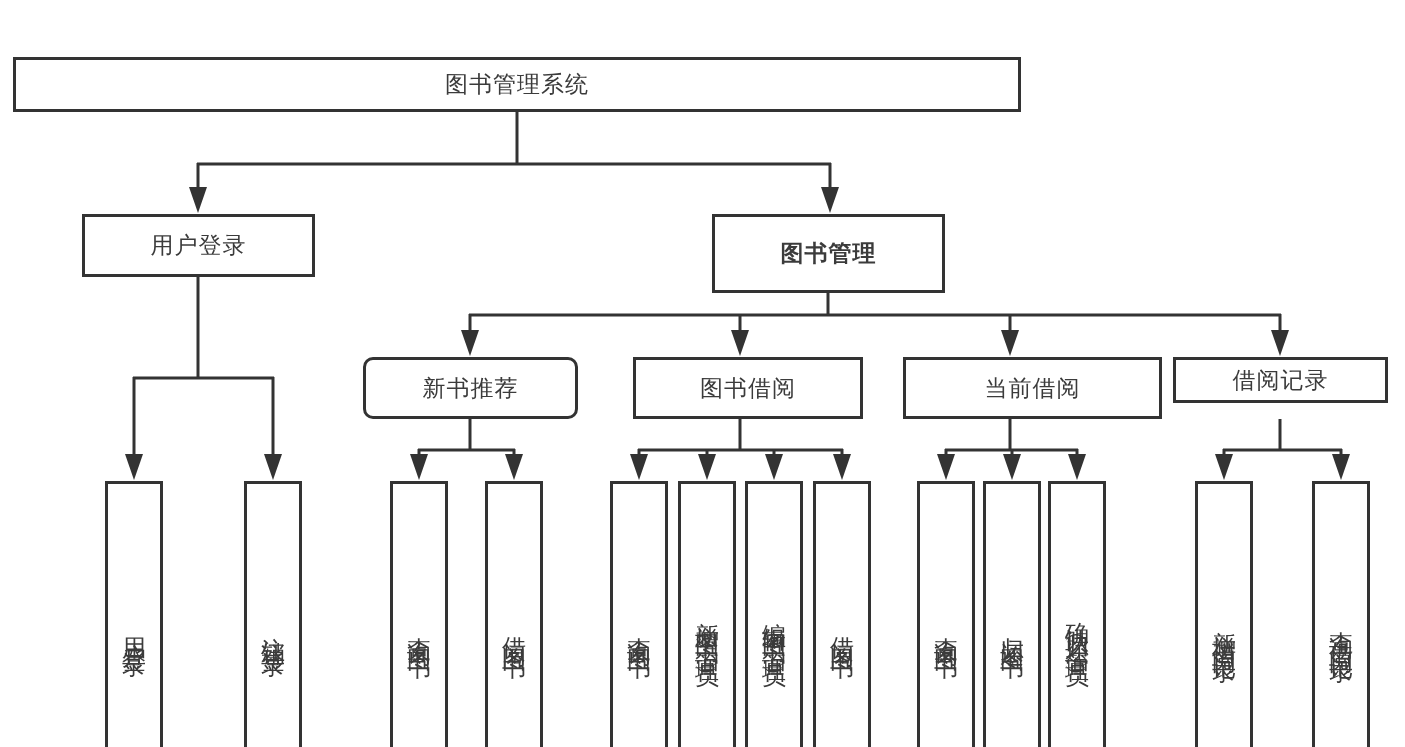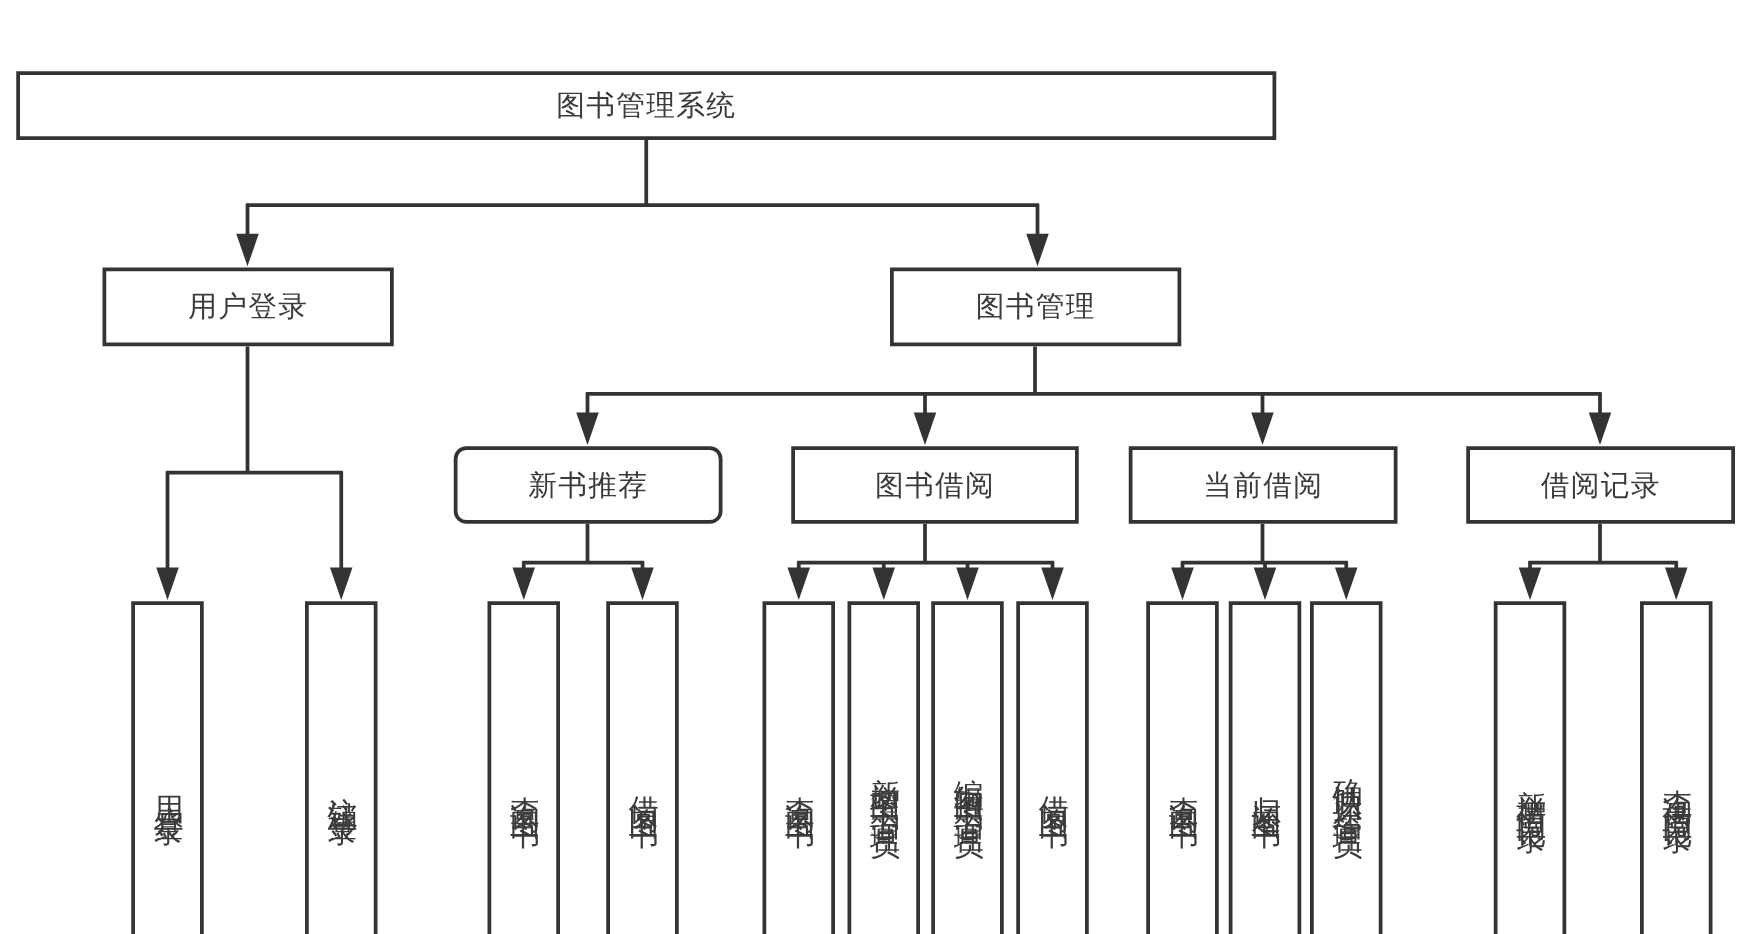--- a/index.html
+++ b/index.html
@@ -16,25 +16,25 @@
     letter-spacing:1px;white-space:nowrap;
   }
   .vnode{font-size:24px;}
   .vnode .vtext{
     writing-mode:vertical-rl;text-orientation:mixed;letter-spacing:6px;
     white-space:nowrap;line-height:1;
   }
   
   #n-root{left:13px;top:13px;width:1008px;height:55px;}
   #n-login-group{left:82px;top:170px;width:233px;height:63px;}
-  #n-book-mgmt{left:712px;top:170px;width:233px;height:63px;}
+  #n-book-mgmt{left:712px;top:170px;width:233px;height:79px;font-weight:bold;}
   #n-new-rec{left:363px;top:313px;width:215px;height:62px;border-radius:10px;}
   #n-borrow{left:633px;top:313px;width:230px;height:62px;}
-  #n-current{left:903px;top:313px;width:215px;height:62px;}
-  #n-record{left:1173px;top:313px;width:215px;height:62px;}
+  #n-current{left:903px;top:313px;width:259px;height:62px;}
+  #n-record{left:1173px;top:313px;width:215px;height:46px;}
   .leaf{top:437px;width:58px;height:298px;}
   #n-user-login{left:105px;}
   #n-logout{left:244px;}
   #n-query-book-1{left:390px;}
   #n-borrow-book-1{left:485px;}
   #n-query-book-2{left:610px;}
   #n-add-book{left:678px;}
   #n-edit-book{left:745px;}
   #n-borrow-book-2{left:813px;}
   #n-query-book-3{left:917px;}

